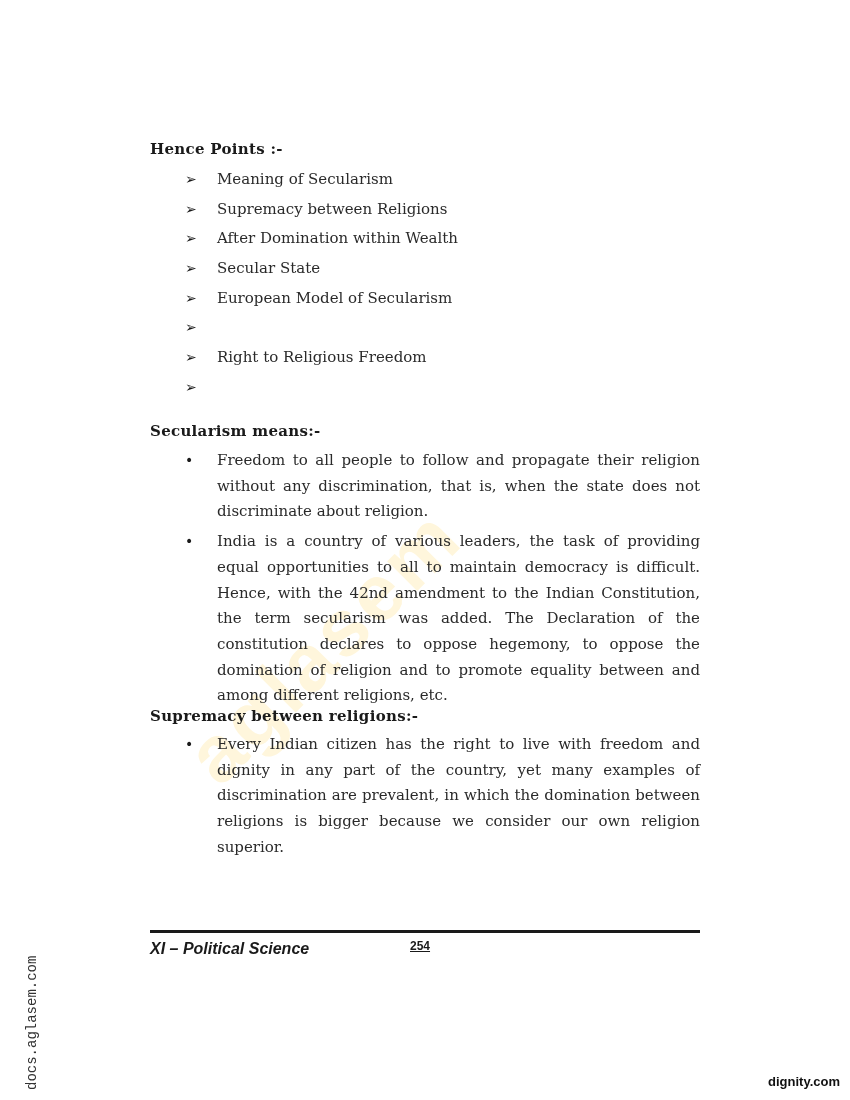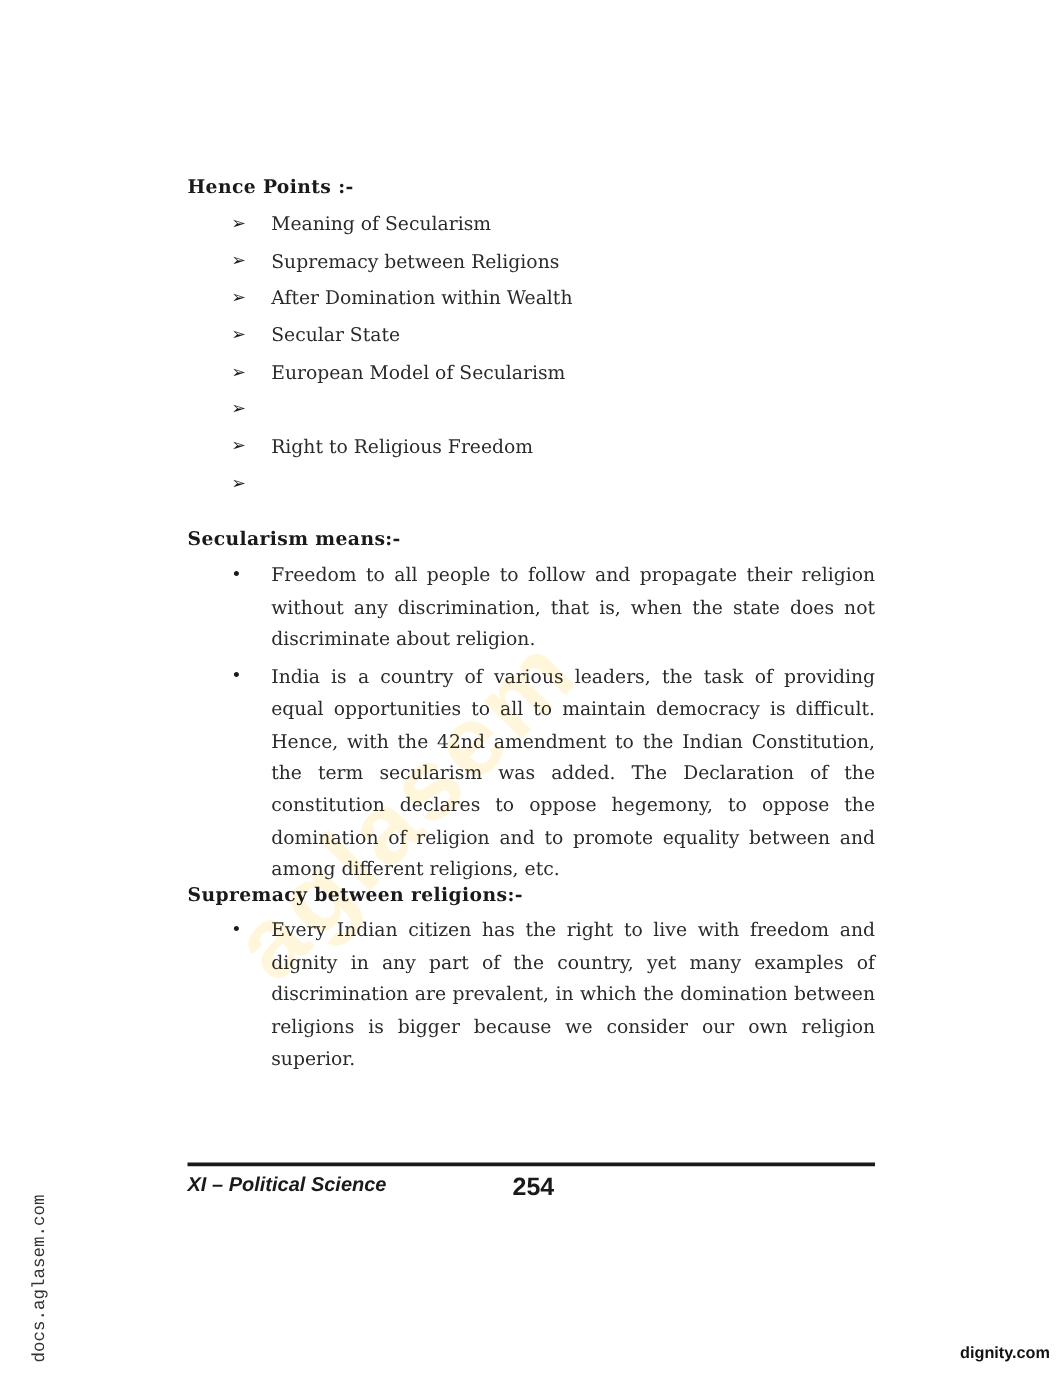--- a/index.html
+++ b/index.html
@@ -15,21 +15,21 @@
   .arrow-list li { height:29.7px; display:flex; align-items:center; font-size:15px; color:#2a2a2a; }
   .arrow-list .arr { width:32px; font-size:14px; color:#1a1a1a; font-family:"DejaVu Sans", sans-serif; }
   .bullets { position:absolute; left:35px; width:515px; margin:0; padding:0; list-style:none; }
   .bullets li { display:flex; font-size:15px; line-height:25.7px; color:#2a2a2a; margin-bottom:4px; }
   .bullets .dot { width:32px; flex:none; font-size:14px; color:#1a1a1a; font-family:"DejaVu Sans", sans-serif; }
   .bullets .txt { flex:1; text-align:justify; }
   .rule { position:absolute; left:150px; top:930px; width:550px; height:3px; background:#1a1a1a; }
   .footer-title { position:absolute; left:150px; top:940px; font-family:"Liberation Sans", sans-serif;
          font-style:italic; font-weight:bold; font-size:16px; color:#1a1a1a; }
   .page-num { position:absolute; left:410px; top:939px; font-family:"Liberation Sans", sans-serif;
-         font-weight:bold; font-size:20px; color:#1a1a1a; }
+         font-weight:bold; font-size:12px; color:#1a1a1a;text-decoration:underline; }
   .side-mark { position:absolute; left:24px; top:1090px; transform-origin:0 0; transform:rotate(-90deg);
          font-family:"Liberation Mono", monospace; font-size:14px; color:#333; white-space:nowrap; }
   .corner-logo { position:absolute; right:10px; top:1074px; font-family:"Liberation Sans", sans-serif;
          font-weight:bold; font-size:13px; color:#111; }
 </style>
 </head>
 <body>
 
 <div class="page">
   <div class="watermark">aglasem</div>

